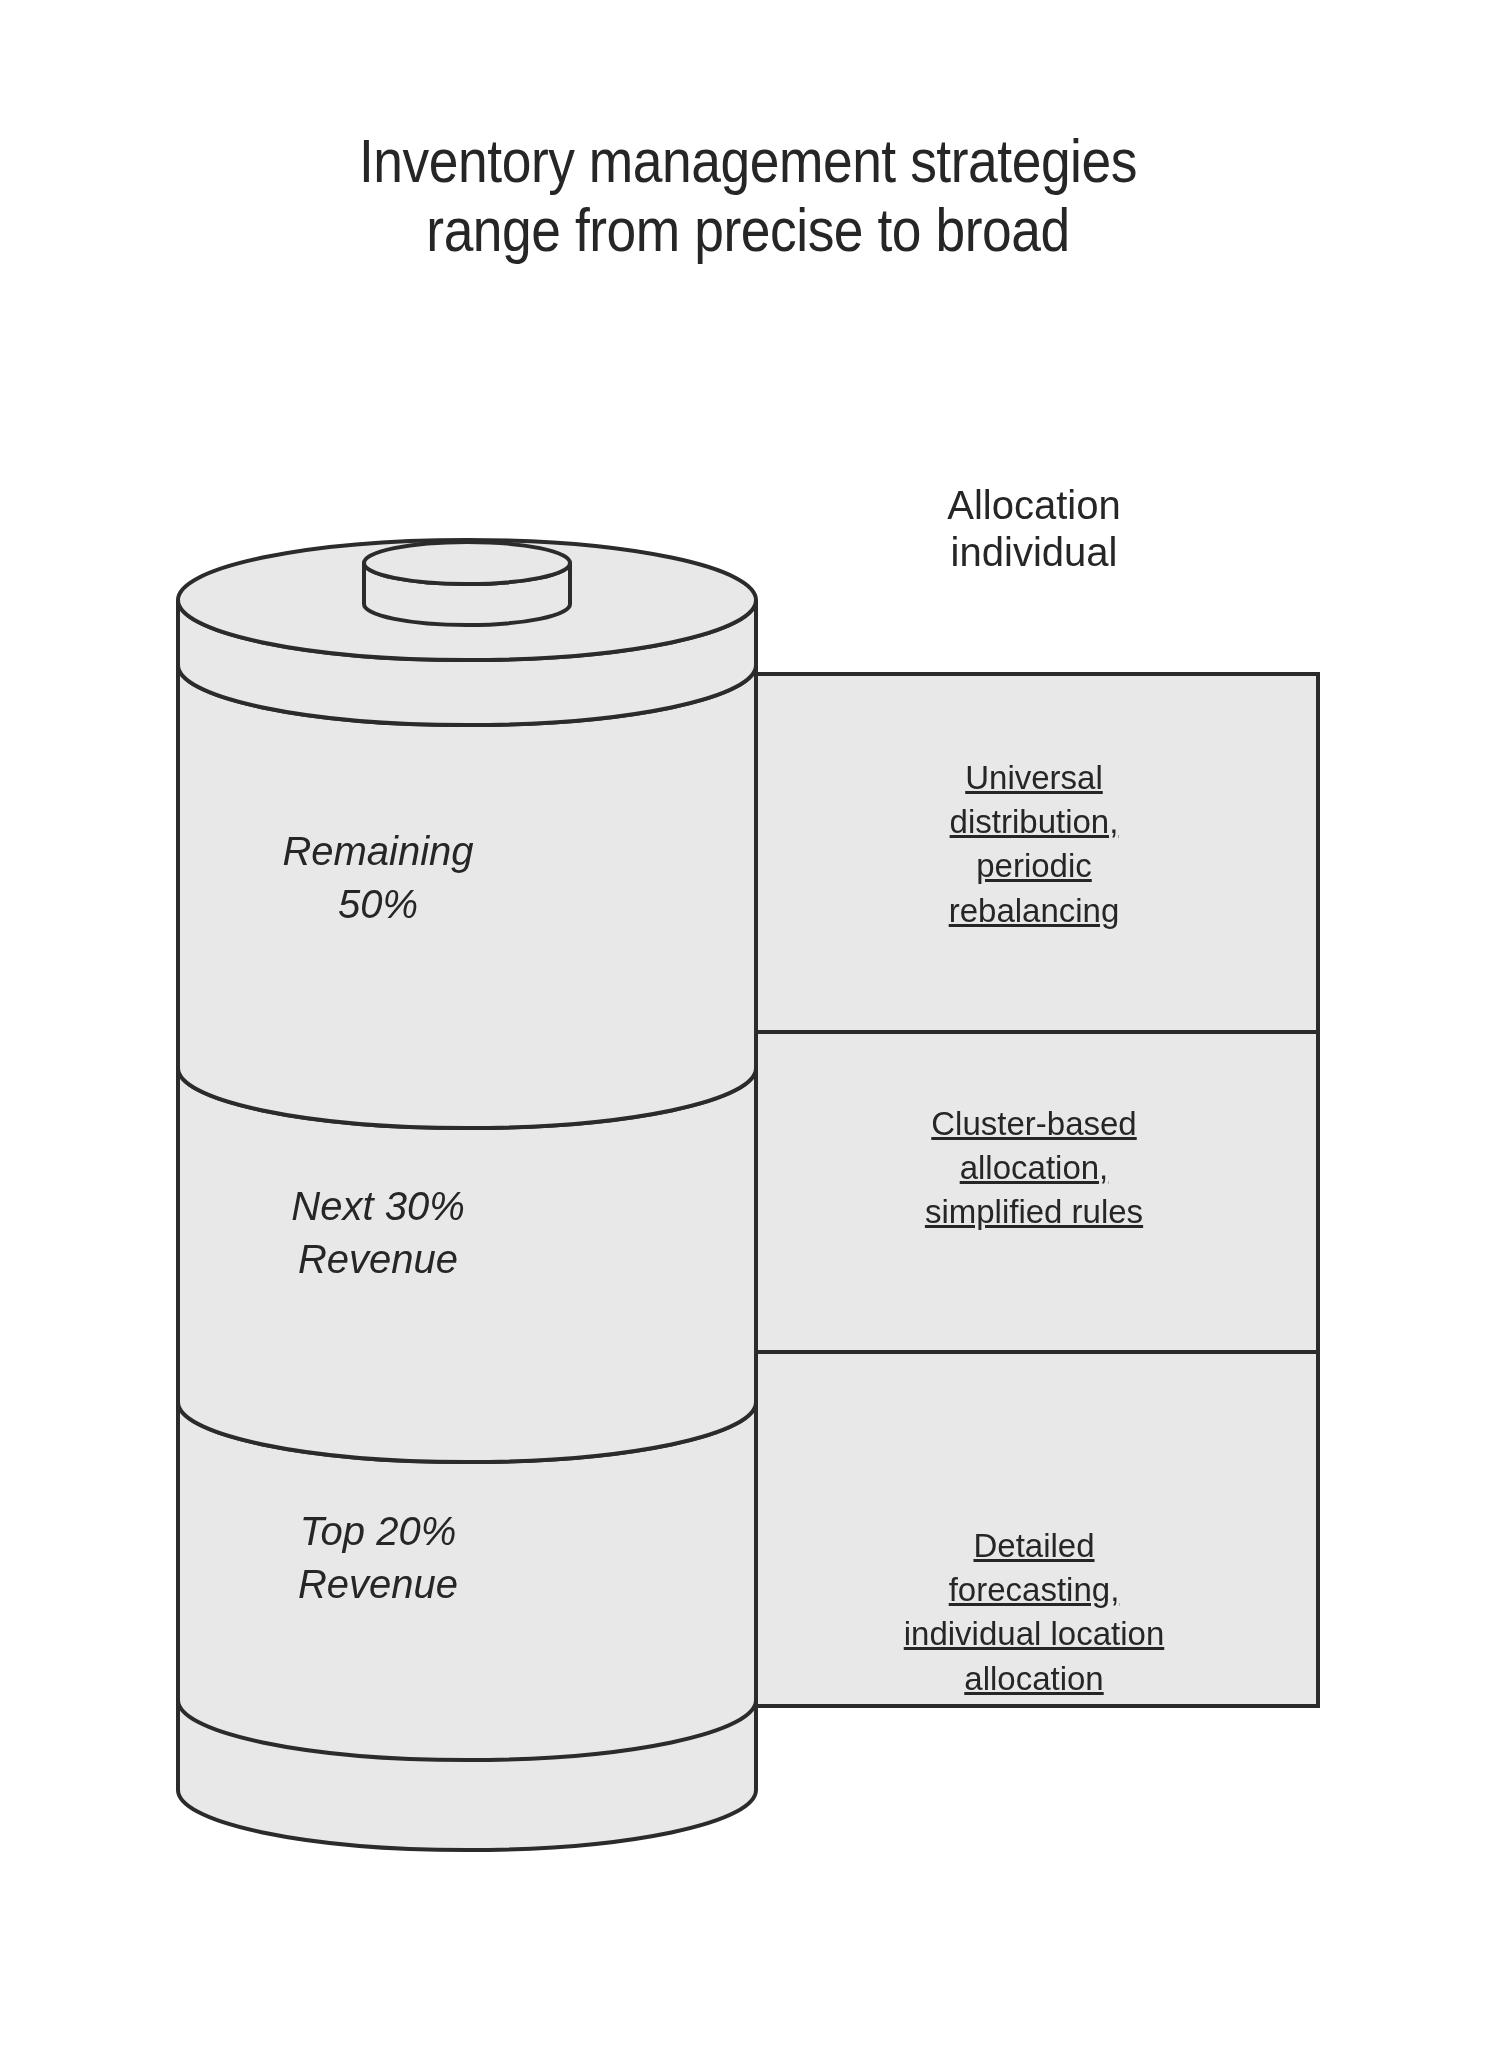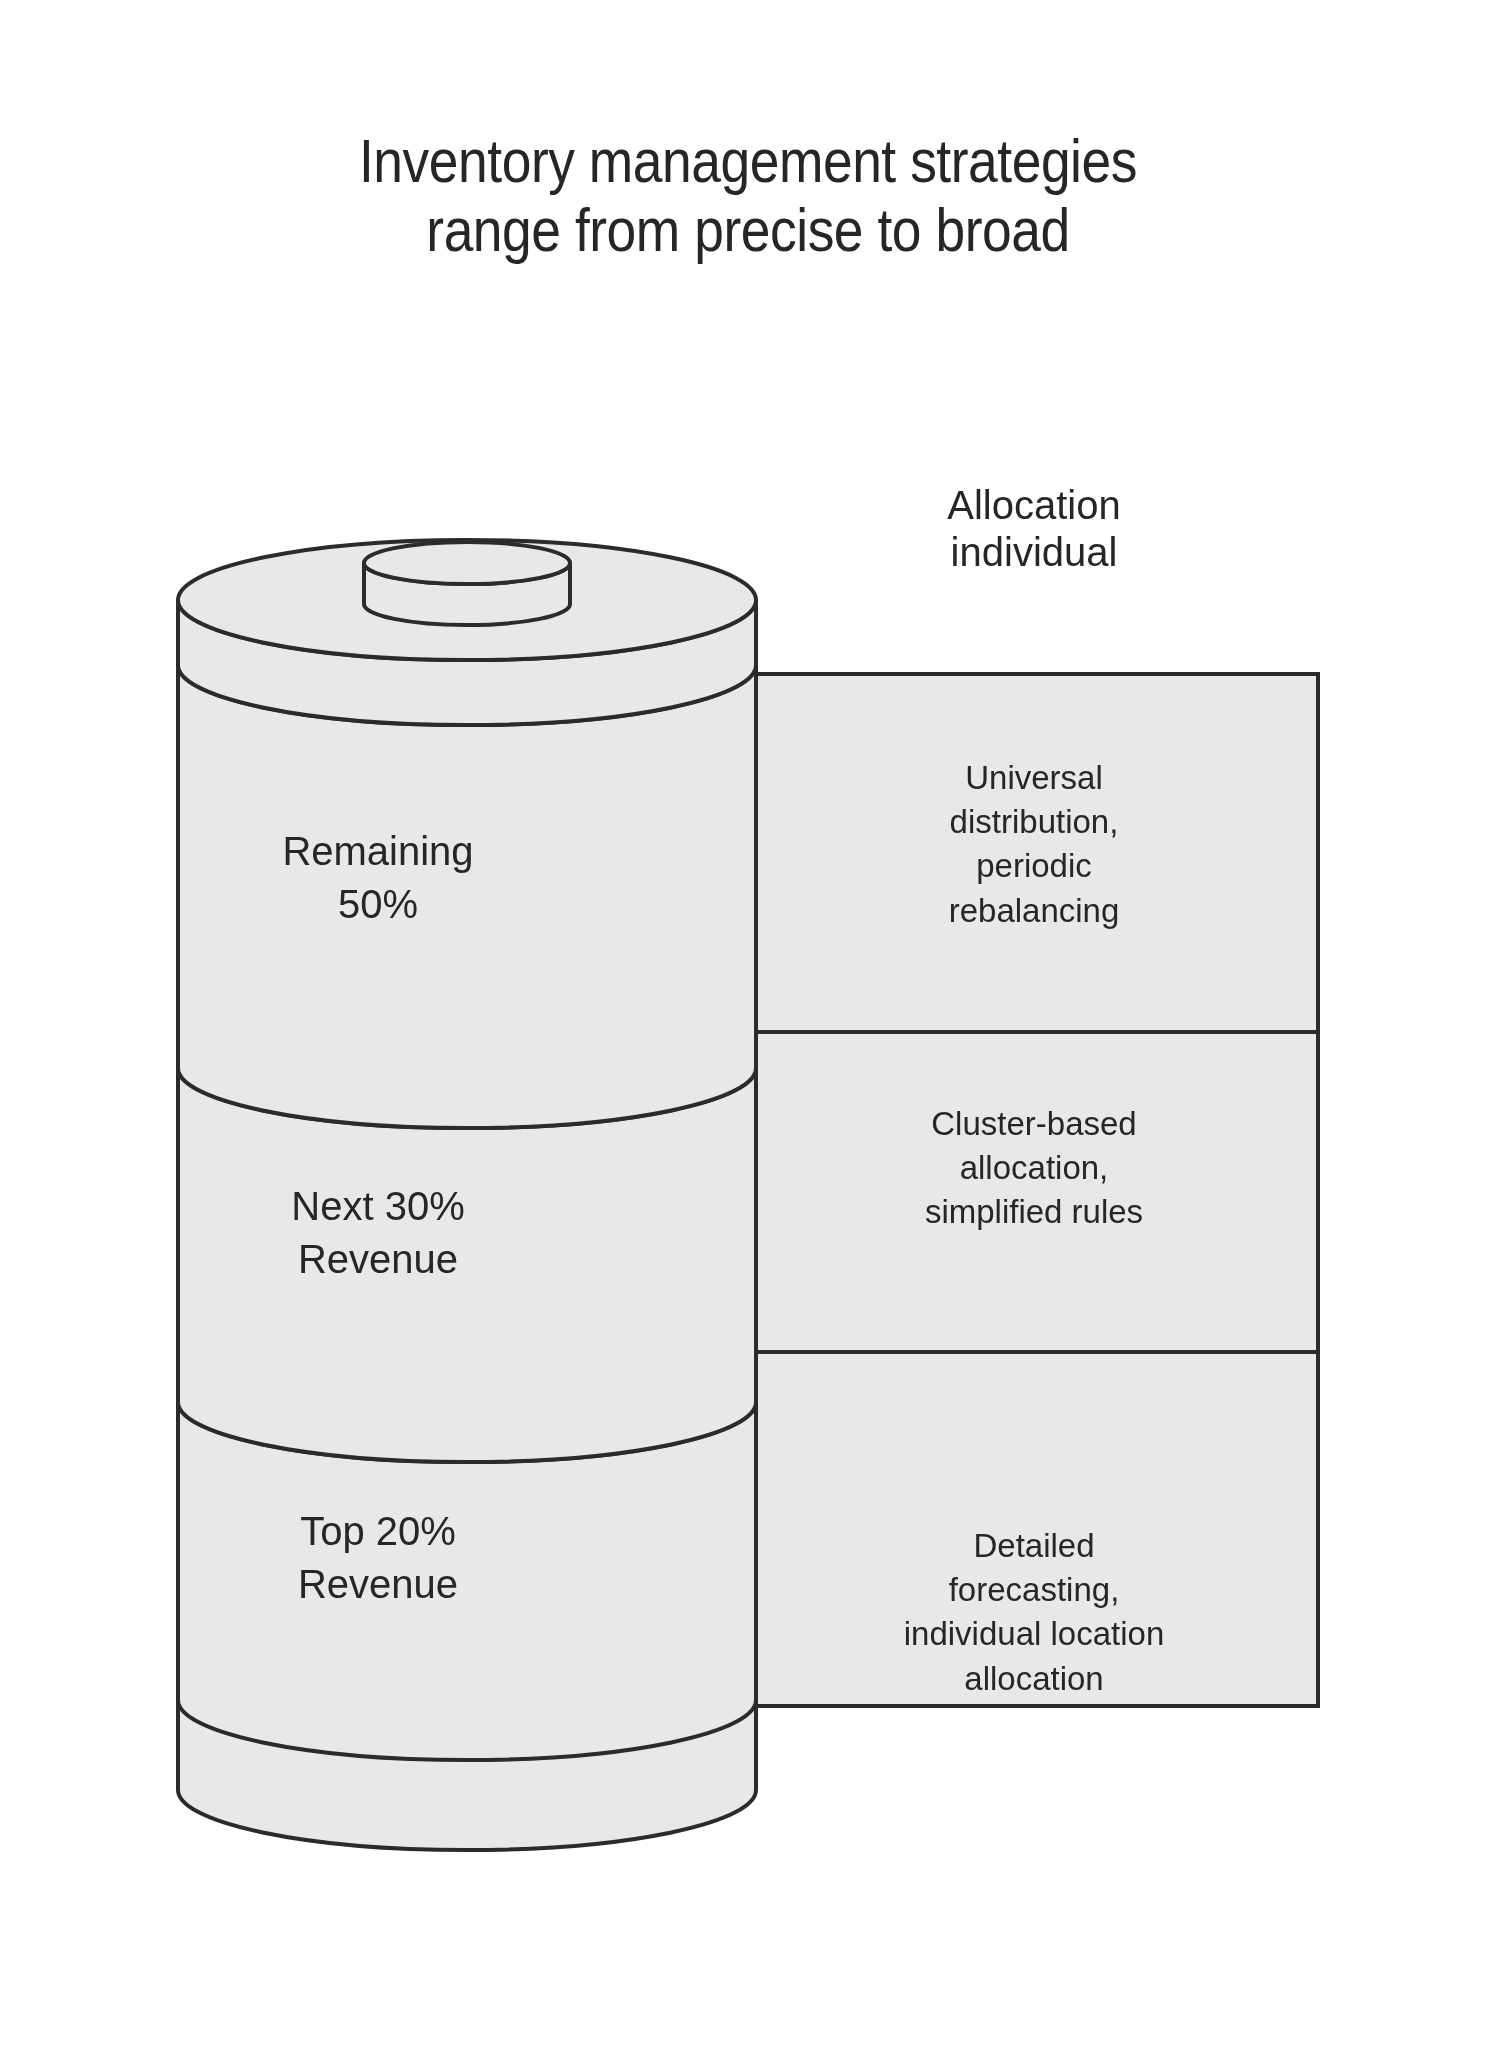--- a/index.html
+++ b/index.html
@@ -45,34 +45,35 @@
   
   .cyl-label{
     position:absolute;
     text-align:center;
     font-size:40px;
     line-height:1.32;
     color:#262626;
     width:520px;
     left:118px;
   }
-  .cyl-label .l{display:block;}
+  .cyl-label .l{display:block;font-style:italic;}
   #cyl-label-1{top:825px;}
   #cyl-label-2{top:1180px;}
   #cyl-label-3{top:1505px;}
 
   
   .box-text{
     position:absolute;
     left:748px;
     width:572px;
     text-align:center;
     font-size:33px;
     line-height:1.34;
     color:#262626;
+    text-decoration:underline;
   }
   .box-text .l{display:block;}
   #box-text-1{top:756px;}
   #box-text-2{top:1102px;}
   #box-text-3{top:1484px;margin-top:40px;}
 </style>
 </head>
 <body>
 
 <div id="stage">

